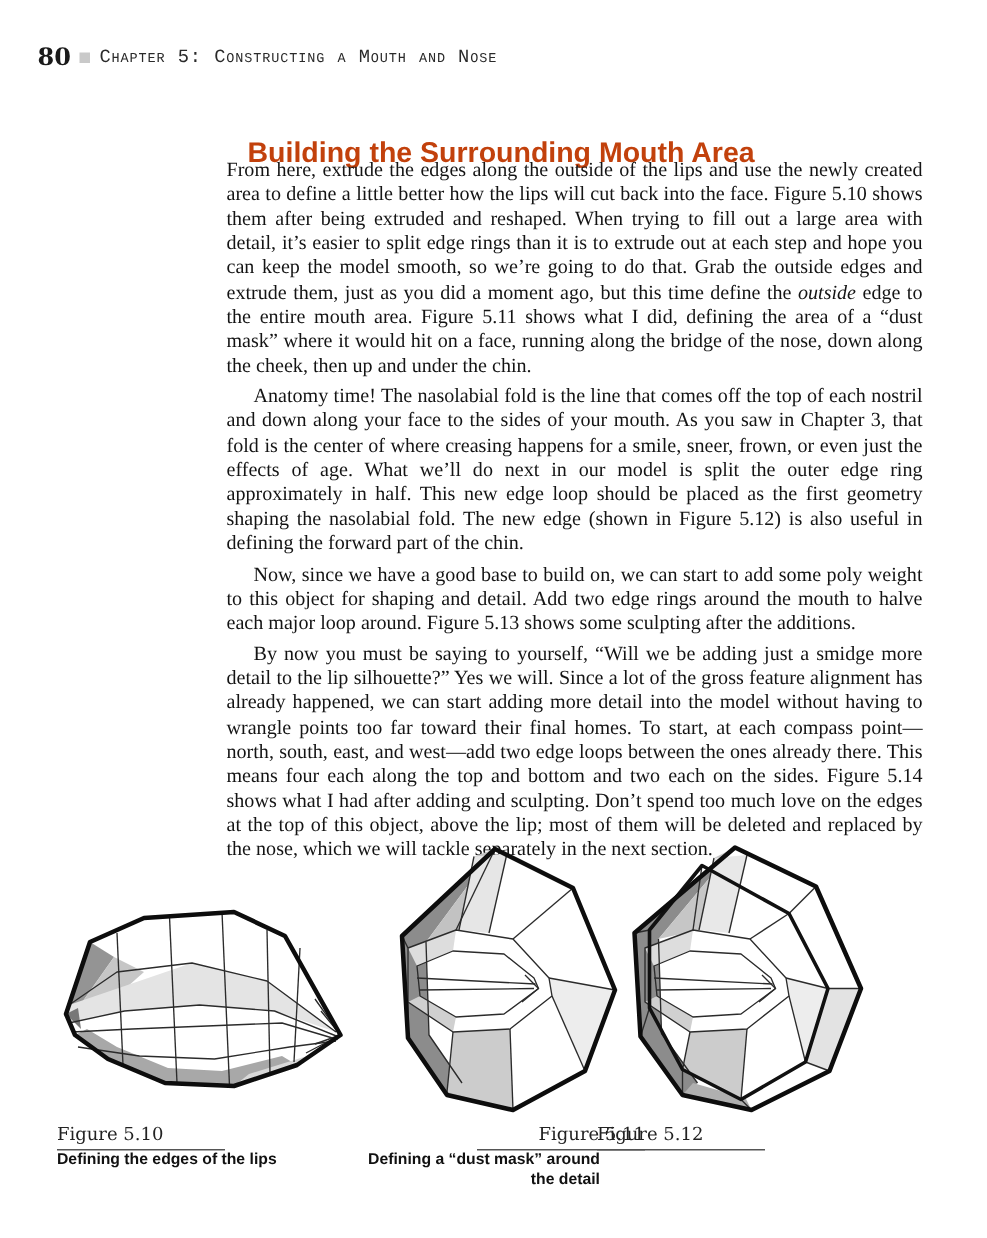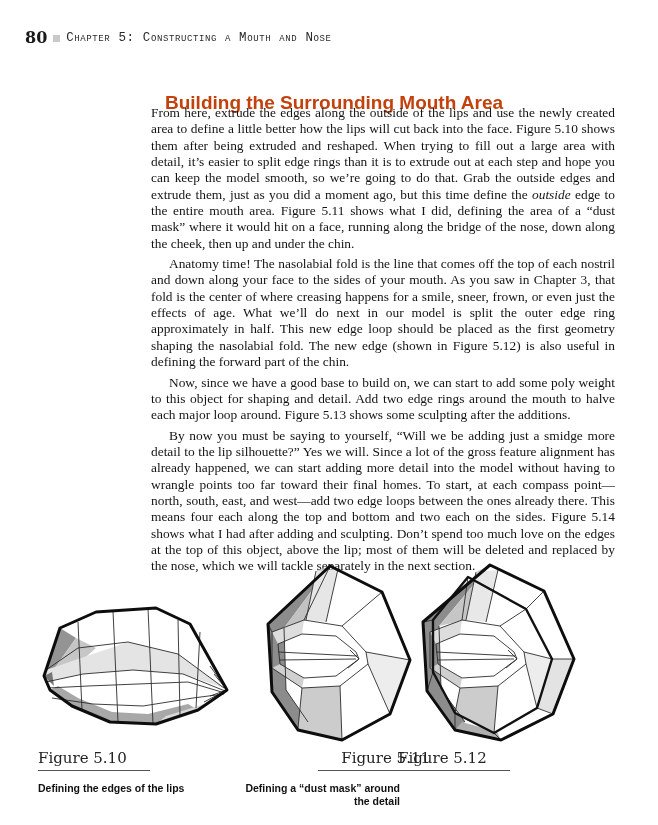--- a/index.html
+++ b/index.html
@@ -50,31 +50,31 @@
   .body-text p { margin: 4px; text-indent: 18px; }
   .body-text p.first { text-indent: 0; }
 
   
   .figure {
     position: absolute; top: 562px;
   }
   .figure svg { display: block; }
   .fig-label {
     font-family: "DejaVu Serif", serif;
-    font-size: 15px; color: #222;
+    font-size: 12px; color: #222;
     display: inline-block;
     min-width: 112px;
     padding: 1px 0 3px 0;
     border-bottom: 1px solid #555;
     margin-top: 3px;
   }
   .fig-caption {
     font-family: "Liberation Sans", sans-serif;
     font-weight: bold; font-size: 10.5px; line-height: 13px;
-    color: #111; margin-top: 11px;
+    color: #111; margin-top: 0;
   }
   #figure-1 { left: 38px;  width: 195px; }
   #figure-2 { left: 242px; width: 188px; text-align: right; }
   #figure-3 { left: 398px; width: 200px; }
   #figure-2 .fig-caption { max-width: 158px; }
   #figure-3 .fig-caption { max-width: 170px; }
 
   .mesh-thin   { fill: none; stroke: #2b2b2b; stroke-width: 0.9; stroke-linejoin: round; }
   .mesh-bold   { fill: none; stroke: #0d0d0d; stroke-width: 3;   stroke-linejoin: round; }
   .mesh-ring   { fill: none; stroke: #111;    stroke-width: 2.4; stroke-linejoin: round; }

